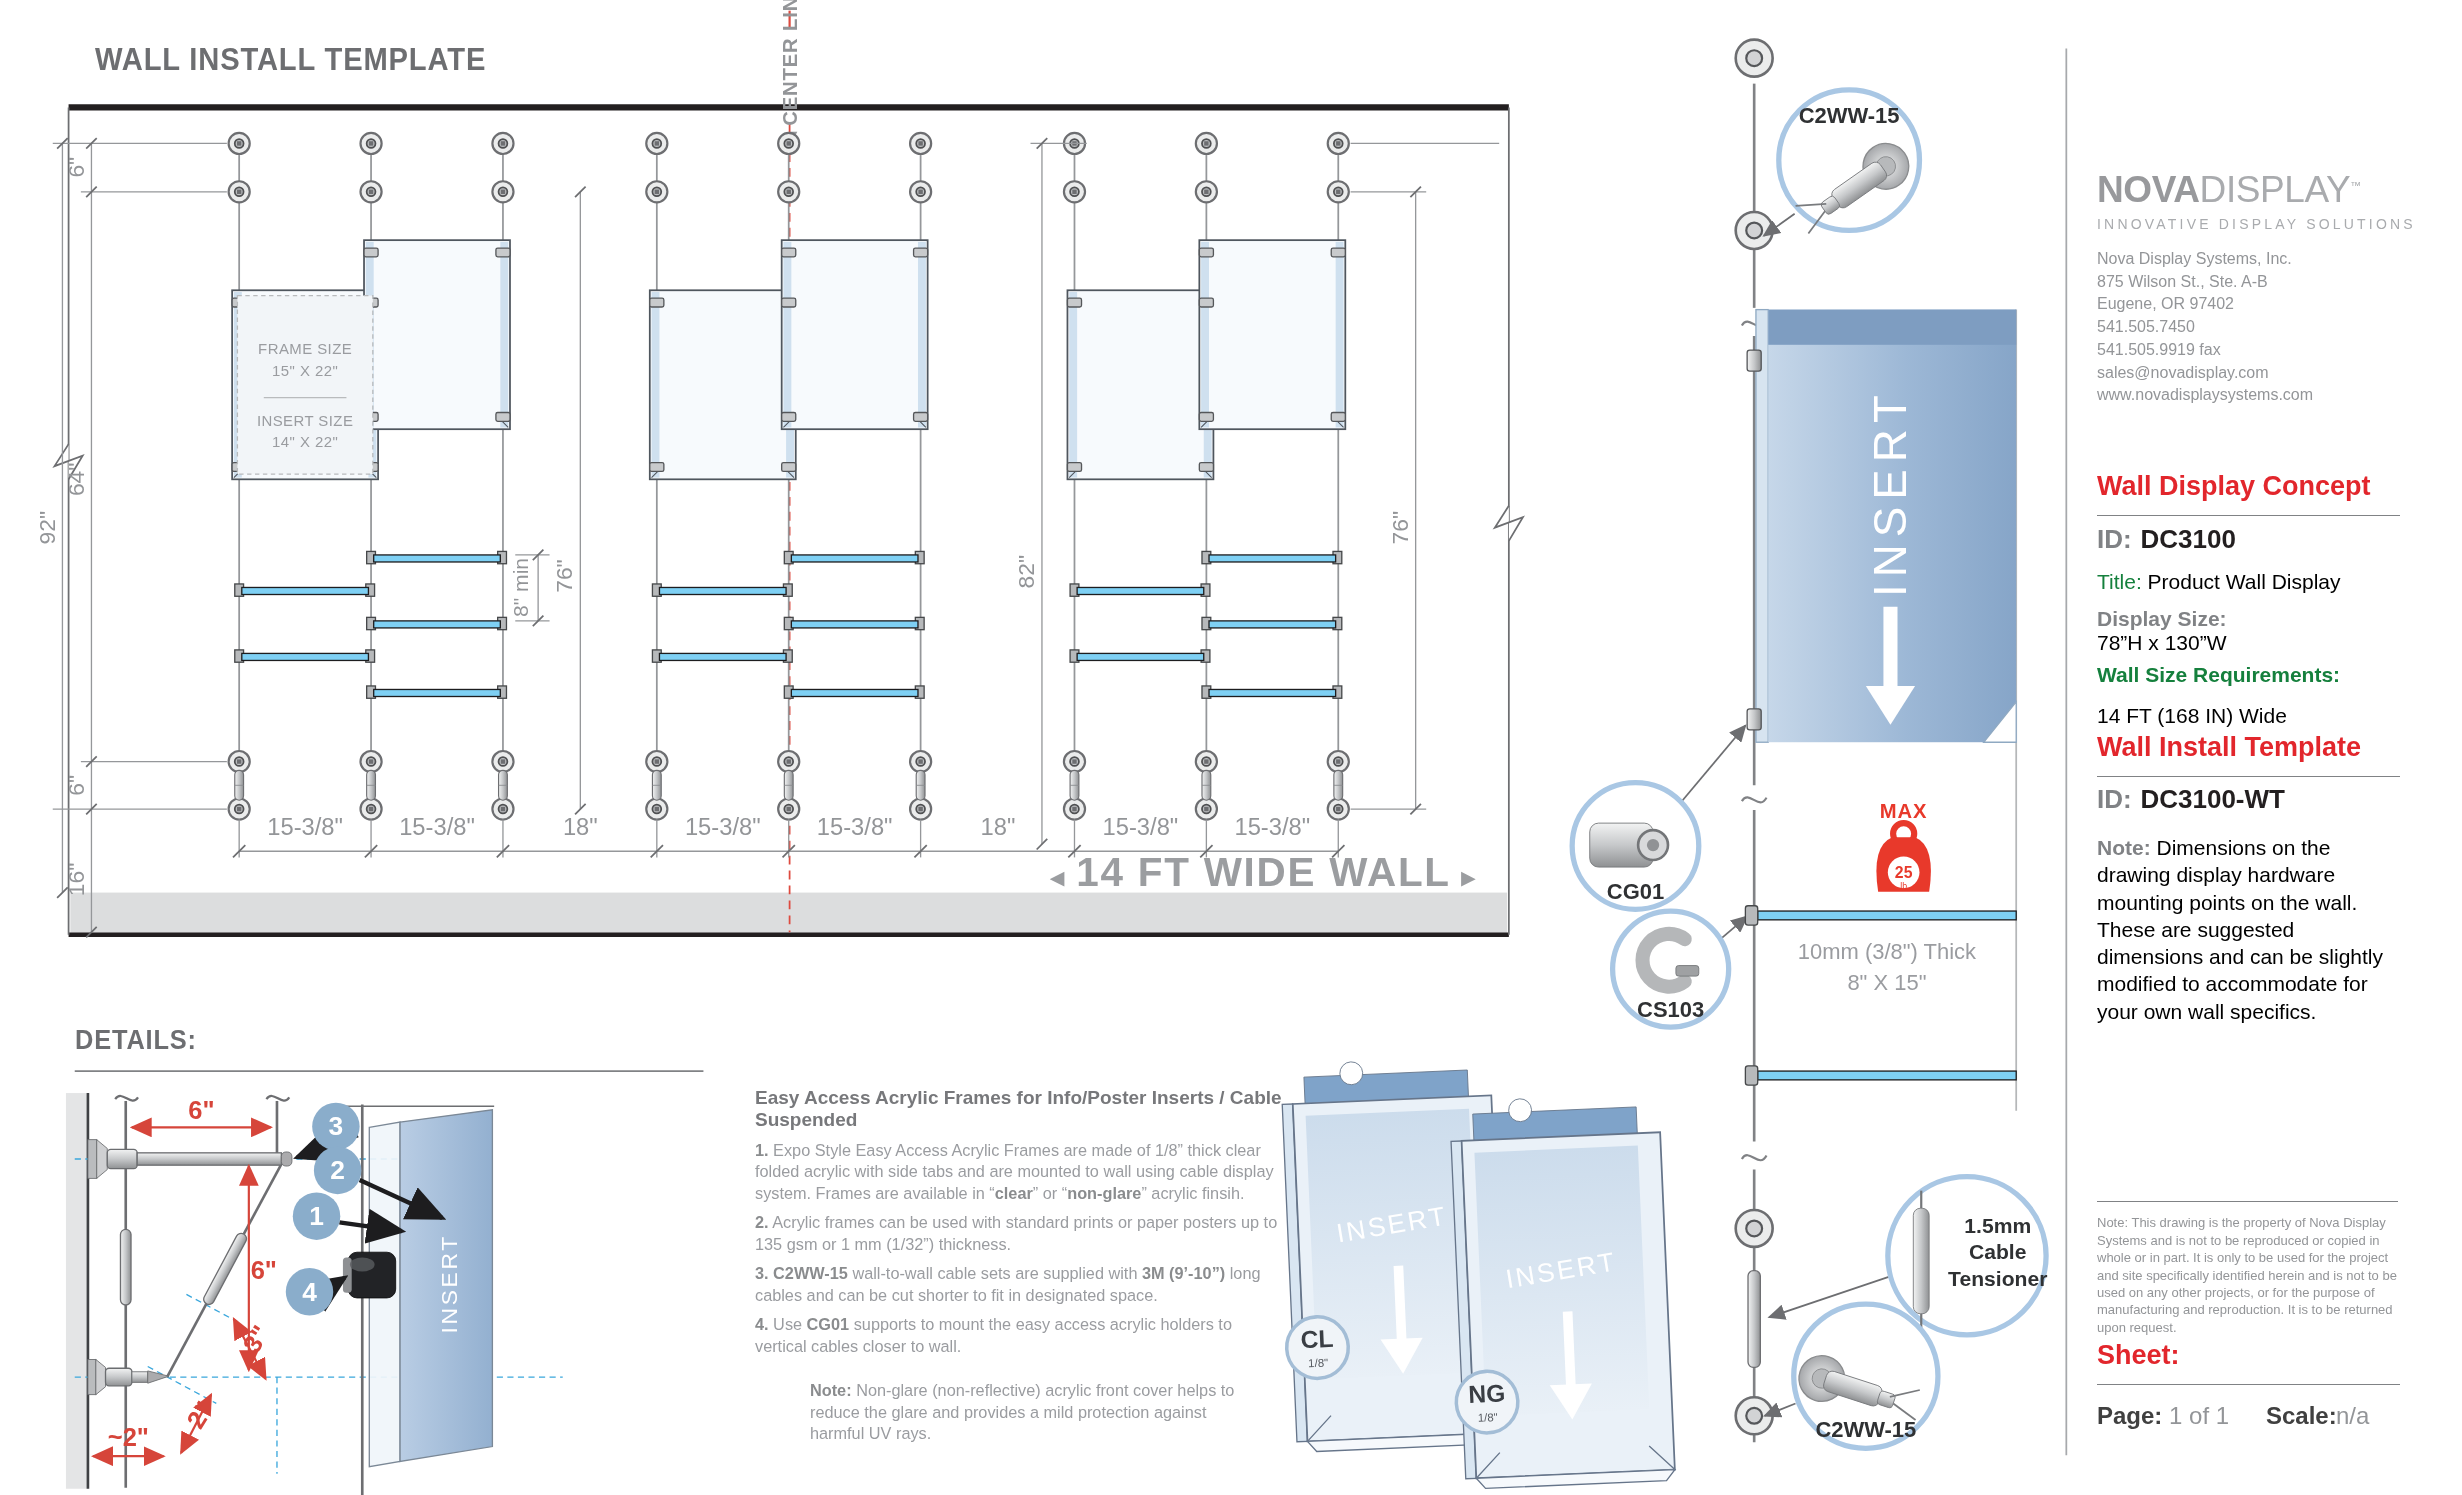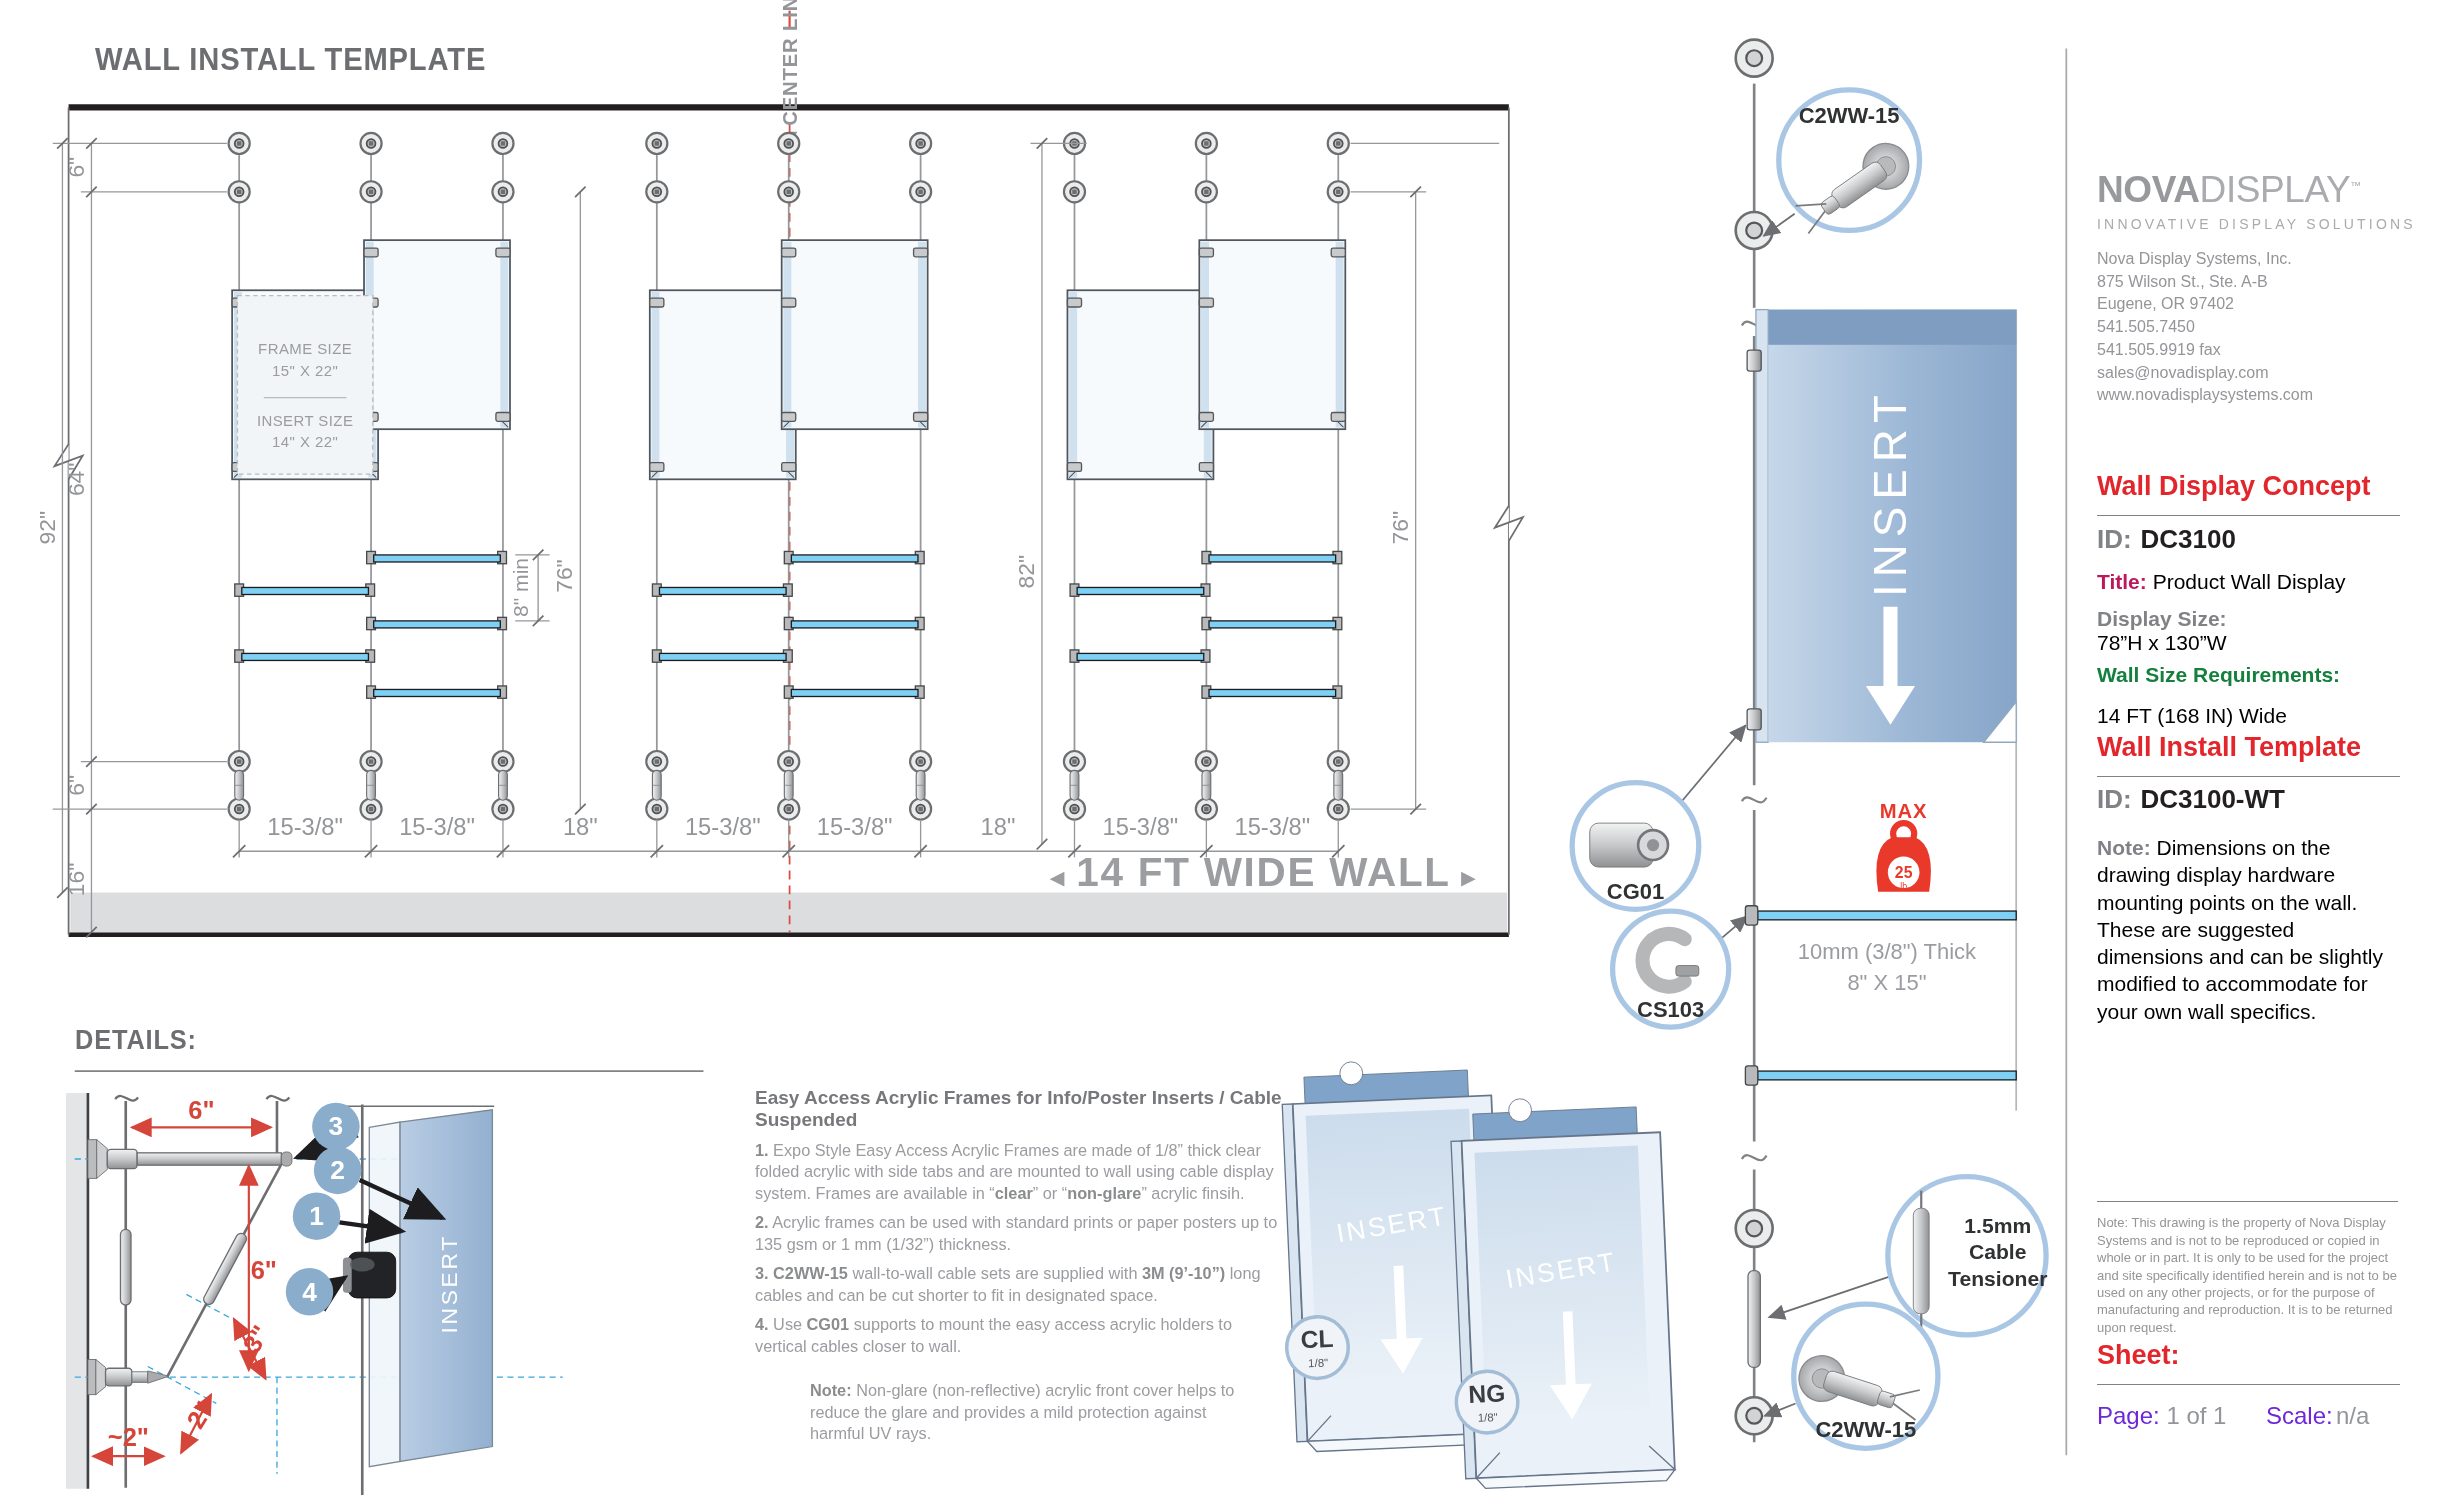--- a/index.html
+++ b/index.html
@@ -50,26 +50,26 @@
   .brand{font-size:37px;color:#a9abae;letter-spacing:-0.4px;white-space:nowrap;}
   .brand b{color:#98999c;}
   .brand sup{font-size:10.6px;}
   .tagline{font-size:14px;letter-spacing:3.2px;color:#a9abae;white-space:nowrap;}
   .addr{font-size:16px;line-height:1.42;}
   .redhead{font-size:27px;font-weight:bold;color:#e2262c;border-bottom:1.8px solid #808285;padding-bottom:13px;width:303px;}
   .idrow{font-size:26px;font-weight:bold;}
   .idrow .lab{color:#808285;}
   .idrow .val{color:#231f20;margin-left:8.8px;}
   .srow{font-size:21px;}
-  .srow .lab{font-weight:bold;color:#be185d;}
+  .srow .lab{font-weight:normal;color:#15803d;}
   .snote{font-size:21px;line-height:1.3;width:303px;}
   .snote .lab{font-weight:bold;color:#808285;}
   .fineprint{font-size:13px;line-height:1.34;width:301px;border-top:1.8px solid #808285;padding-top:12.3px;}
   .pagerow{font-size:24px;position:relative;width:303px;}
-  .pagerow .lab{font-weight:normal;color:#6d28d9;}
+  .pagerow .lab{font-weight:bold;color:#404040;}
   .leaf{width:123px;height:123px;background:#4a7dad;border-radius:52% 48% 8% 48%;}
 </style>
 </head>
 <body>
 
 <div id="canvas">
 
   <div class="abs sheet-title" style="left:95px;top:42px;">WALL INSTALL TEMPLATE</div>
   <div class="abs sheet-title" style="left:75px;top:1025px;font-size:27px;">DETAILS:</div>
 

